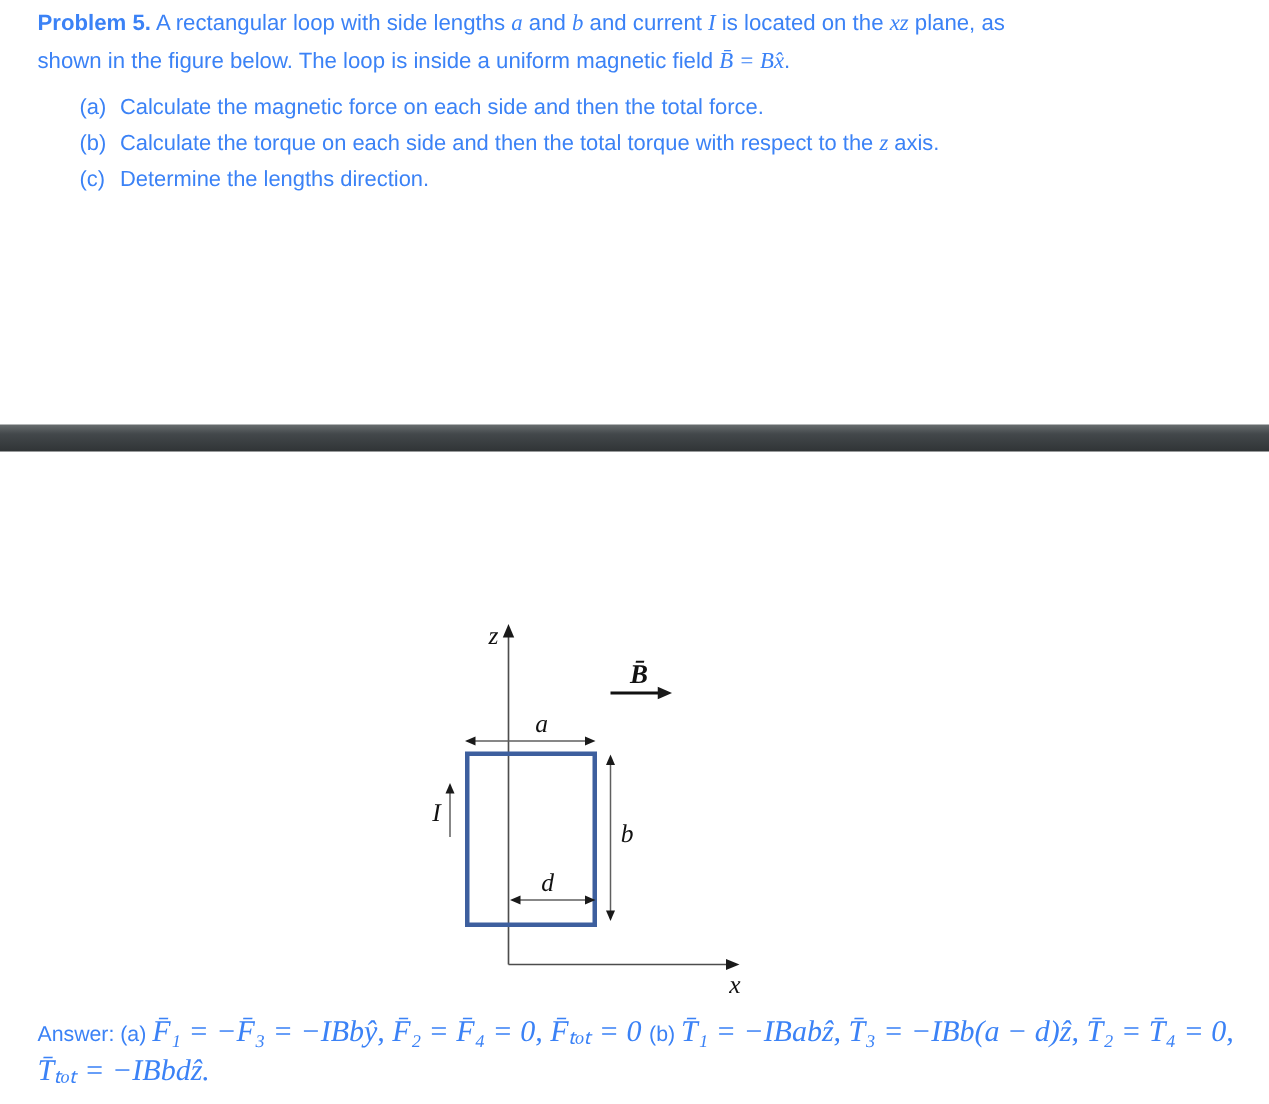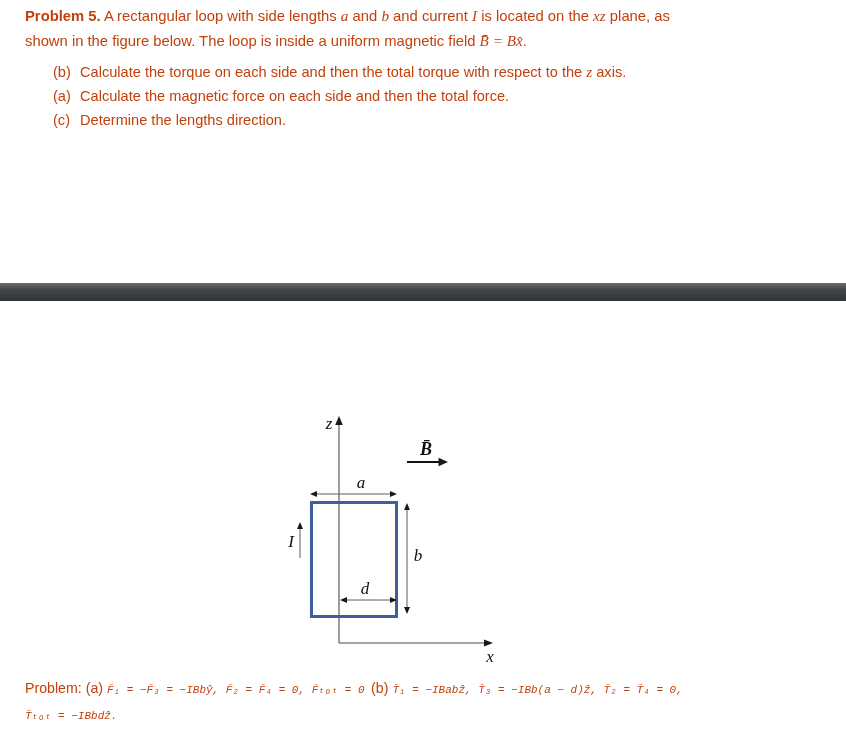--- a/index.html
+++ b/index.html
@@ -2,21 +2,21 @@
 <html><head>
 <meta charset="utf-8">
 <style>
   html, body { margin: 0; padding: 0; background: #ffffff; }
   .page {
     position: relative;
     width: 846px;
     height: 736px;
     background: #ffffff;
     font-family: "Liberation Sans", sans-serif;
-    color: #c2410c;
+    color: #3b82f6;
     overflow: hidden;
   }
   
   .problem {
     position: absolute;
     left: 25px;
     top: 4px;
     width: 805px;
     font-size: 14.8px;
     line-height: 23.5px;
@@ -68,40 +68,40 @@
   .answer {
     position: absolute;
     left: 25px;
     top: 676px;
     width: 815px;
     font-size: 14.2px;
     line-height: 24.2px;
   }
   .answer p { margin: 0; }
   .math {
-    font-family: Liberation Mono, monospace;
+    font-family: Liberation Serif, serif;
     font-style: italic;
-    font-size: 11px;
+    font-size: 20px;
   }
   .plain { font-style: normal; }
 </style>
 </head>
 <body>
 
 <div class="page">
 
   <div class="problem"><b>Problem 5.</b><span> A rectangular loop with side lengths </span><span class="m">a</span><span> and </span><span class="m">b</span><span> and current </span><span class="m">I</span><span> is located on the </span><span class="m">xz</span><span> plane, as</span><br><span>shown in the figure below. The loop is inside a uniform magnetic field </span><span class="m">B̄ = Bx̂</span><span>.</span>
   </div>
 
   <div class="qlist">
     <div class="qitem">
-      <span class="qlabel">(b)</span><span>Calculate the torque on each side and then the total torque with respect to the </span><span class="m">z</span><span> axis.</span>
+      <span class="qlabel">(a)</span><span>Calculate the magnetic force on each side and then the total force.</span><span class="m"></span><span></span>
     </div>
     <div class="qitem">
-      <span class="qlabel">(a)</span><span>Calculate the magnetic force on each side and then the total force.</span><span class="m"></span><span></span>
+      <span class="qlabel">(b)</span><span>Calculate the torque on each side and then the total torque with respect to the </span><span class="m">z</span><span> axis.</span>
     </div>
     <div class="qitem">
       <span class="qlabel">(c)</span><span>Determine the lengths direction.</span><span class="m"></span><span></span>
     </div>
   </div>
 
   <div class="divider"></div>
 
   <svg class="figure" width="240" height="265" viewBox="270 405 240 265" xmlns="http://www.w3.org/2000/svg">
 
@@ -133,17 +133,17 @@
     <text class="figlabel" x="329" y="429" text-anchor="middle">z</text>
     <text class="figlabel" x="490" y="662" text-anchor="middle">x</text>
     <text class="figlabel" x="361" y="488" text-anchor="middle">a</text>
     <text class="figlabel" x="418" y="561" text-anchor="middle">b</text>
     <text class="figlabel" x="365" y="594" text-anchor="middle">d</text>
     <text class="figlabel" x="291" y="547" text-anchor="middle">I</text>
     <text class="figlabel figlabel-bold" x="426" y="455" text-anchor="middle">B̄</text>
   </svg>
 
   <div class="answer">
-    <p><span class="plain">Problem: (a) </span><span class="math">F̄₁ = −F̄₃ = −IBbŷ, F̄₂ = F̄₄ = 0, F̄ₜₒₜ = 0 </span><span class="plain">(b) </span><span class="math">T̄₁ = −IBabẑ, T̄₃ = −IBb(a − d)ẑ, T̄₂ = T̄₄ = 0,</span><br><span class="math">T̄ₜₒₜ = −IBbdẑ.</span>
+    <p><span class="plain">Answer: (a) </span><span class="math">F̄₁ = −F̄₃ = −IBbŷ, F̄₂ = F̄₄ = 0, F̄ₜₒₜ = 0 </span><span class="plain">(b) </span><span class="math">T̄₁ = −IBabẑ, T̄₃ = −IBb(a − d)ẑ, T̄₂ = T̄₄ = 0,</span><br><span class="math">T̄ₜₒₜ = −IBbdẑ.</span>
     </p>
   </div>
 
 </div>
 
 </body></html>

